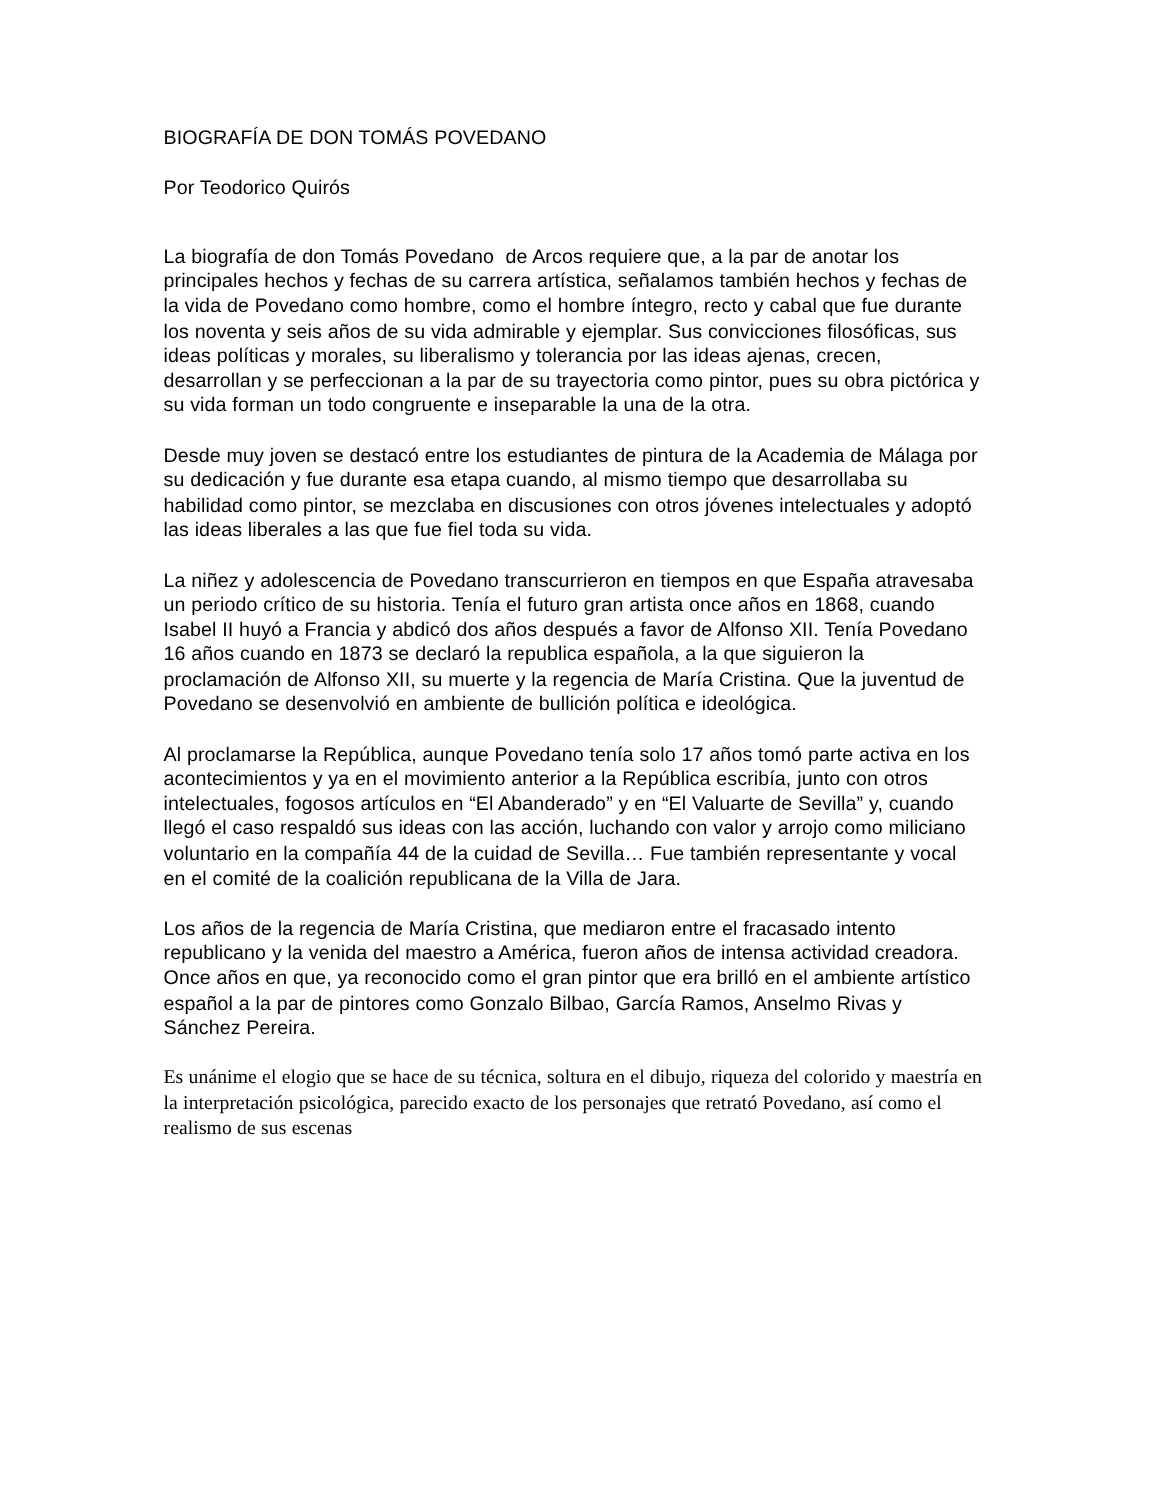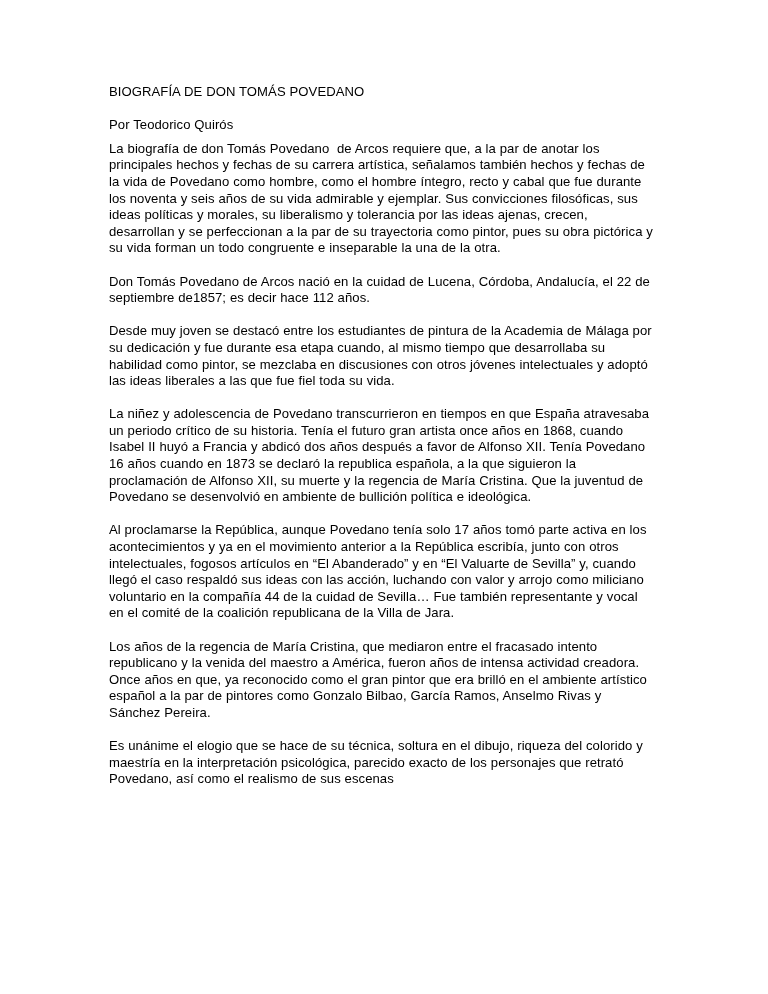--- a/index.html
+++ b/index.html
@@ -32,43 +32,43 @@
     margin: 0 0 16.6px 0;
     text-align: left;
     white-space: pre-wrap;
     letter-spacing: 0.005em;
     word-spacing: 0.01em;
   }
   .para.title {
     margin-bottom: 16.6px;
   }
   .para.byline {
-    margin-bottom: 7px;
+    margin-bottom: 29px;
   }
   .para.salutation {
     margin-bottom: 16.6px;
   }
   .para.last {
     margin-bottom: 0;
+    font-family: Liberation Serif, serif;
   }
 </style>
 </head>
 <body style="background: rgb(255, 255, 255); color: rgb(0, 0, 0);">
 
 <div class="page" style="background: rgb(255, 255, 255);">
   <article class="doc-body">
 
     <p class="para title">BIOGRAFÍA DE DON TOMÁS POVEDANO</p>
 
     <p class="para byline">Por Teodorico Quirós</p>
 
 
     <p class="para">La biografía de don Tomás Povedano  de Arcos requiere que, a la par de anotar los principales hechos y fechas de su carrera artística, señalamos también hechos y fechas de la vida de Povedano como hombre, como el hombre íntegro, recto y cabal que fue durante los noventa y seis años de su vida admirable y ejemplar. Sus convicciones filosóficas, sus ideas políticas y morales, su liberalismo y tolerancia por las ideas ajenas, crecen, desarrollan y se perfeccionan a la par de su trayectoria como pintor, pues su obra pictórica y su vida forman un todo congruente e inseparable la una de la otra.</p>
 
-    <p class="para">Don Tomás Povedano de Arcos nació en la cuidad de Lucena, Córdoba, Andalucía, el 22 de septiembre de1857; es decir hace 112 años.</p>
 
     <p class="para">Desde muy joven se destacó entre los estudiantes de pintura de la Academia de Málaga por su dedicación y fue durante esa etapa cuando, al mismo tiempo que desarrollaba su habilidad como pintor, se mezclaba en discusiones con otros jóvenes intelectuales y adoptó las ideas liberales a las que fue fiel toda su vida.</p>
 
     <p class="para">La niñez y adolescencia de Povedano transcurrieron en tiempos en que España atravesaba un periodo crítico de su historia. Tenía el futuro gran artista once años en 1868, cuando Isabel II huyó a Francia y abdicó dos años después a favor de Alfonso XII. Tenía Povedano 16 años cuando en 1873 se declaró la republica española, a la que siguieron la proclamación de Alfonso XII, su muerte y la regencia de María Cristina. Que la juventud de Povedano se desenvolvió en ambiente de bullición política e ideológica.</p>
 
     <p class="para">Al proclamarse la República, aunque Povedano tenía solo 17 años tomó parte activa en los acontecimientos y ya en el movimiento anterior a la República escribía, junto con otros intelectuales, fogosos artículos en “El Abanderado” y en “El Valuarte de Sevilla” y, cuando llegó el caso respaldó sus ideas con las acción, luchando con valor y arrojo como miliciano voluntario en la compañía 44 de la cuidad de Sevilla… Fue también representante y vocal en el comité de la coalición republicana de la Villa de Jara.</p>
 
     <p class="para">Los años de la regencia de María Cristina, que mediaron entre el fracasado intento republicano y la venida del maestro a América, fueron años de intensa actividad creadora. Once años en que, ya reconocido como el gran pintor que era brilló en el ambiente artístico español a la par de pintores como Gonzalo Bilbao, García Ramos, Anselmo Rivas y Sánchez Pereira.</p>
 
     <p class="para last">Es unánime el elogio que se hace de su técnica, soltura en el dibujo, riqueza del colorido y maestría en la interpretación psicológica, parecido exacto de los personajes que retrató Povedano, así como el realismo de sus escenas</p>

